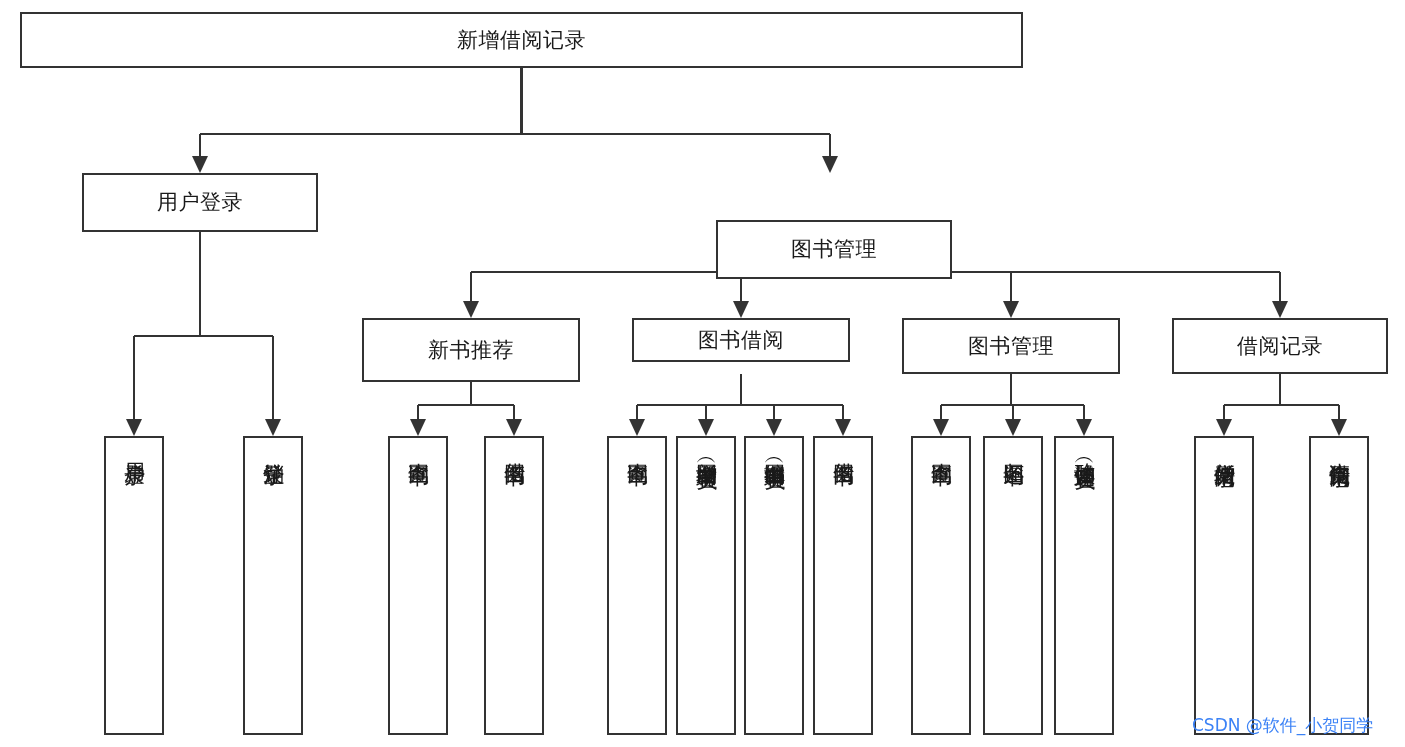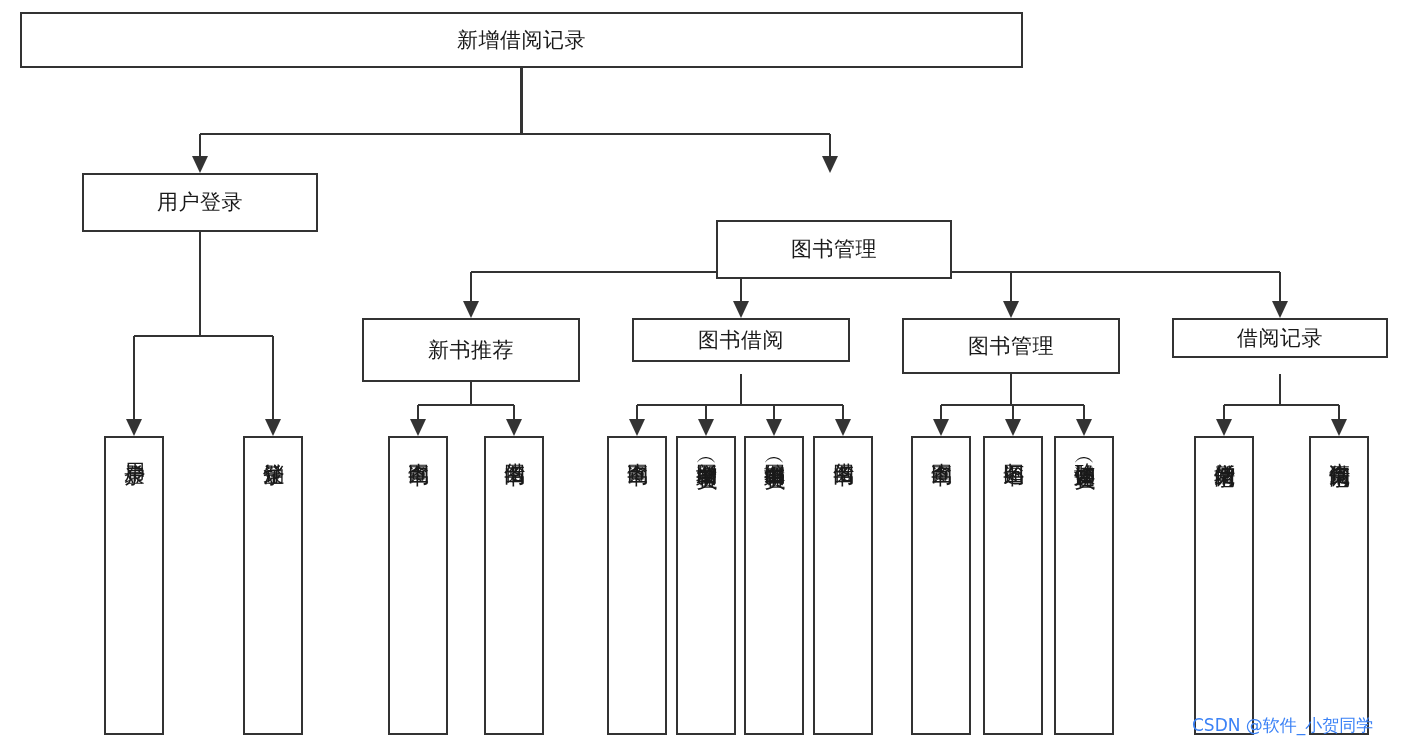--- a/index.html
+++ b/index.html
@@ -145,21 +145,21 @@
       </div>
       <div class="node horiz" id="node-new_book_rec" style="left: 362px; top: 318px; width: 218px; height: 64px;">
         <span class="label">新书推荐</span>
       </div>
       <div class="node horiz" id="node-book_borrow" style="left: 632px; top: 318px; width: 218px; height: 44px;">
         <span class="label">图书借阅</span>
       </div>
       <div class="node horiz" id="node-current_borrow" style="left: 902px; top: 318px; width: 218px; height: 56px;">
         <span class="label">图书管理</span>
       </div>
-      <div class="node horiz" id="node-borrow_record" style="left: 1172px; top: 318px; width: 216px; height: 40px;">
+      <div class="node horiz" id="node-borrow_record" style="left: 1172px; top: 318px; width: 216px; height: 56px;">
         <span class="label">借阅记录</span>
       </div>
       <div class="node vert" id="node-leaf_user_login" style="left: 104px; top: 436px; width: 60px; height: 299px;">
         <span class="label">用户登录</span>
       </div>
       <div class="node vert" id="node-leaf_logout" style="left: 243px; top: 436px; width: 60px; height: 299px;">
         <span class="label">注销登录</span>
       </div>
       <div class="node vert" id="node-leaf_query_book_1" style="left: 388px; top: 436px; width: 60px; height: 299px;">
         <span class="label">查询图书</span>

